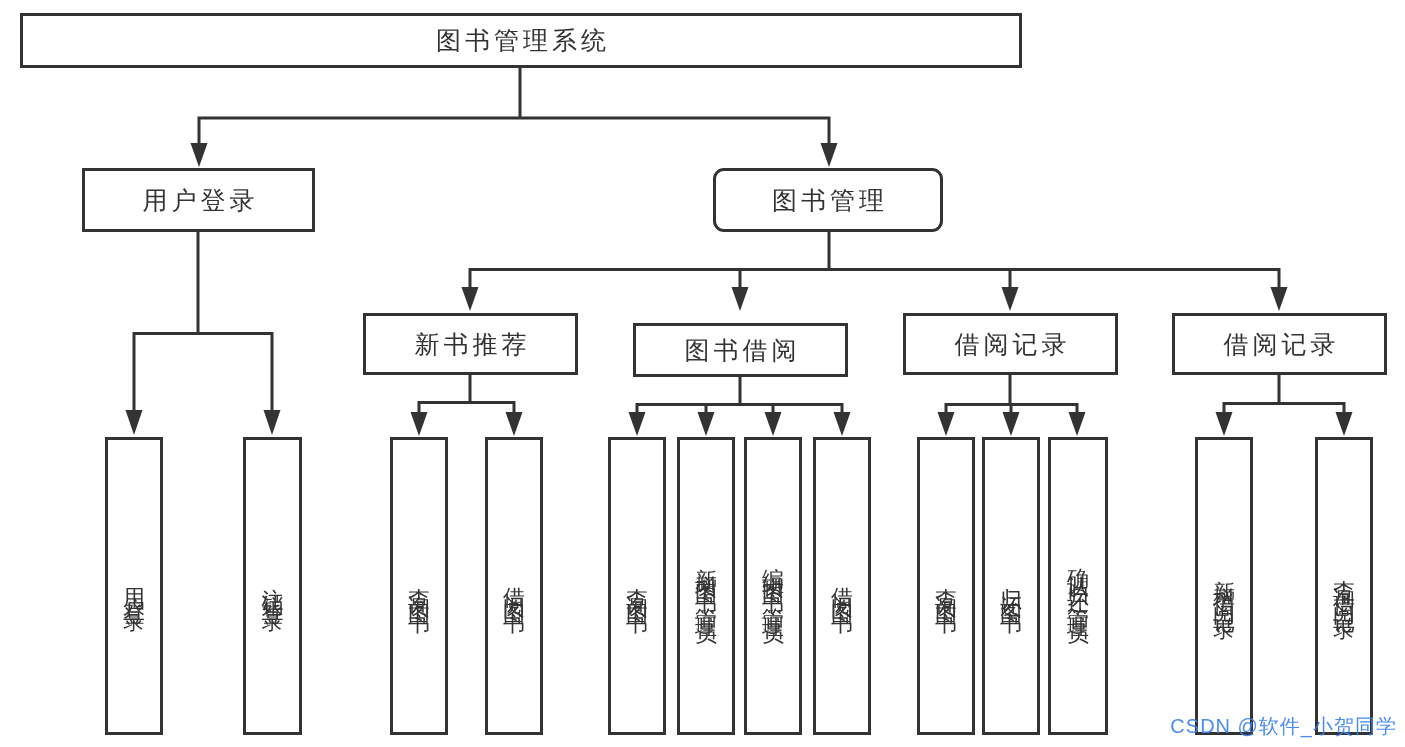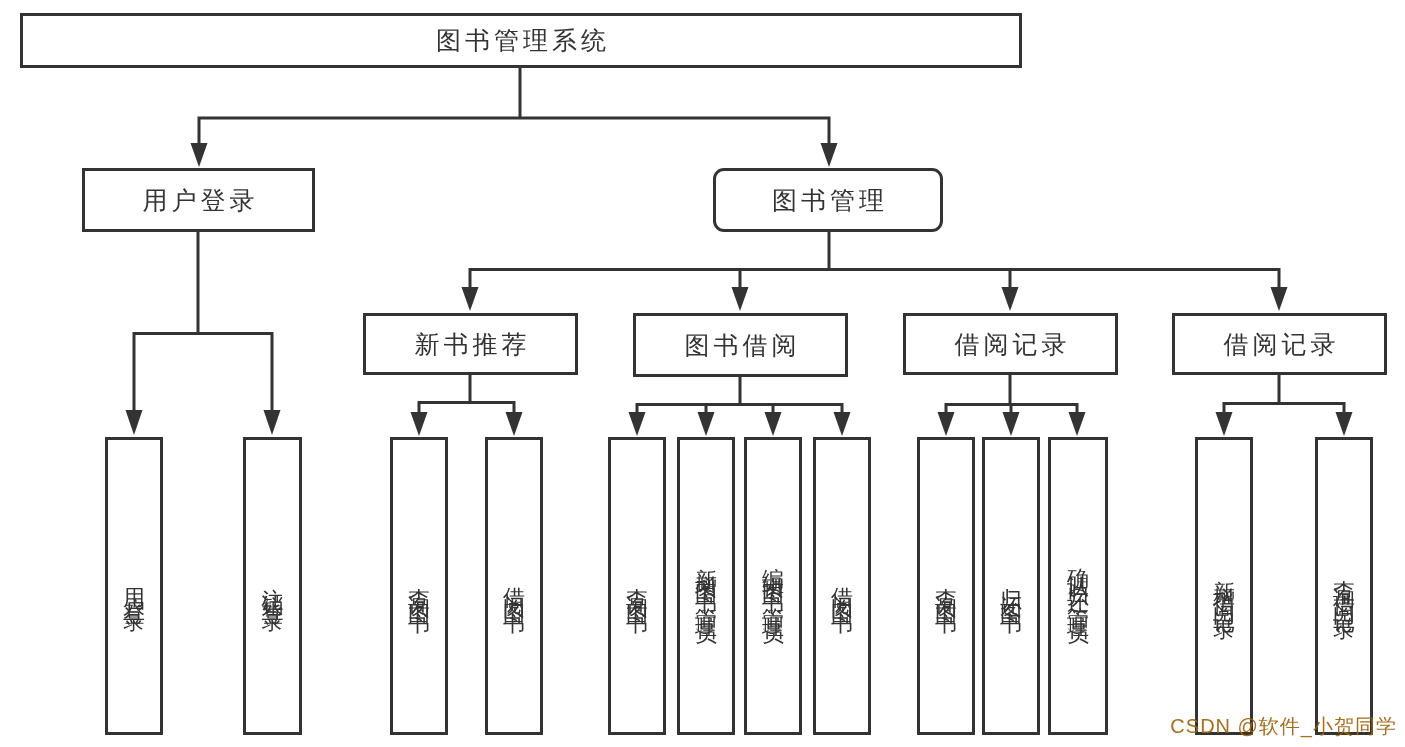--- a/index.html
+++ b/index.html
@@ -42,21 +42,21 @@
     letter-spacing: 8px;
     color: #333333;
     line-height: 1;
   }
   .leaf { top: 437px; width: 58px; height: 298px; }
   #watermark {
     position: absolute;
     top: 713px;
     right: 8px;
     font-size: 20px;
-    color: #a16207;
+    color: #3b82f6;
     opacity: 0.92;
     letter-spacing: 1px;
     white-space: nowrap;
     z-index: 5;
   }
 </style>
 </head>
 <body>
 
 <div id="canvas">
@@ -115,21 +115,21 @@
   <div class="box" style="left:82px; top:168px; width:233px; height:64px;">
     <span class="hlabel">用户登录</span>
   </div>
   <div class="box" style="left:713px; top:168px; width:230px; height:64px;border-radius:11px;">
     <span class="hlabel">图书管理</span>
   </div>
 
   <div class="box" style="left:363px; top:313px; width:215px; height:62px;">
     <span class="hlabel">新书推荐</span>
   </div>
-  <div class="box" style="left:633px; top:313px; width:215px; height:64px;">
+  <div class="box" style="left:633px; top:323px; width:215px; height:54px;">
     <span class="hlabel">图书借阅</span>
   </div>
   <div class="box" style="left:903px; top:313px; width:215px; height:62px;">
     <span class="hlabel">借阅记录</span>
   </div>
   <div class="box" style="left:1172px; top:313px; width:215px; height:62px;">
     <span class="hlabel">借阅记录</span>
   </div>
 
   <div class="box leaf" style="left:105px;">

